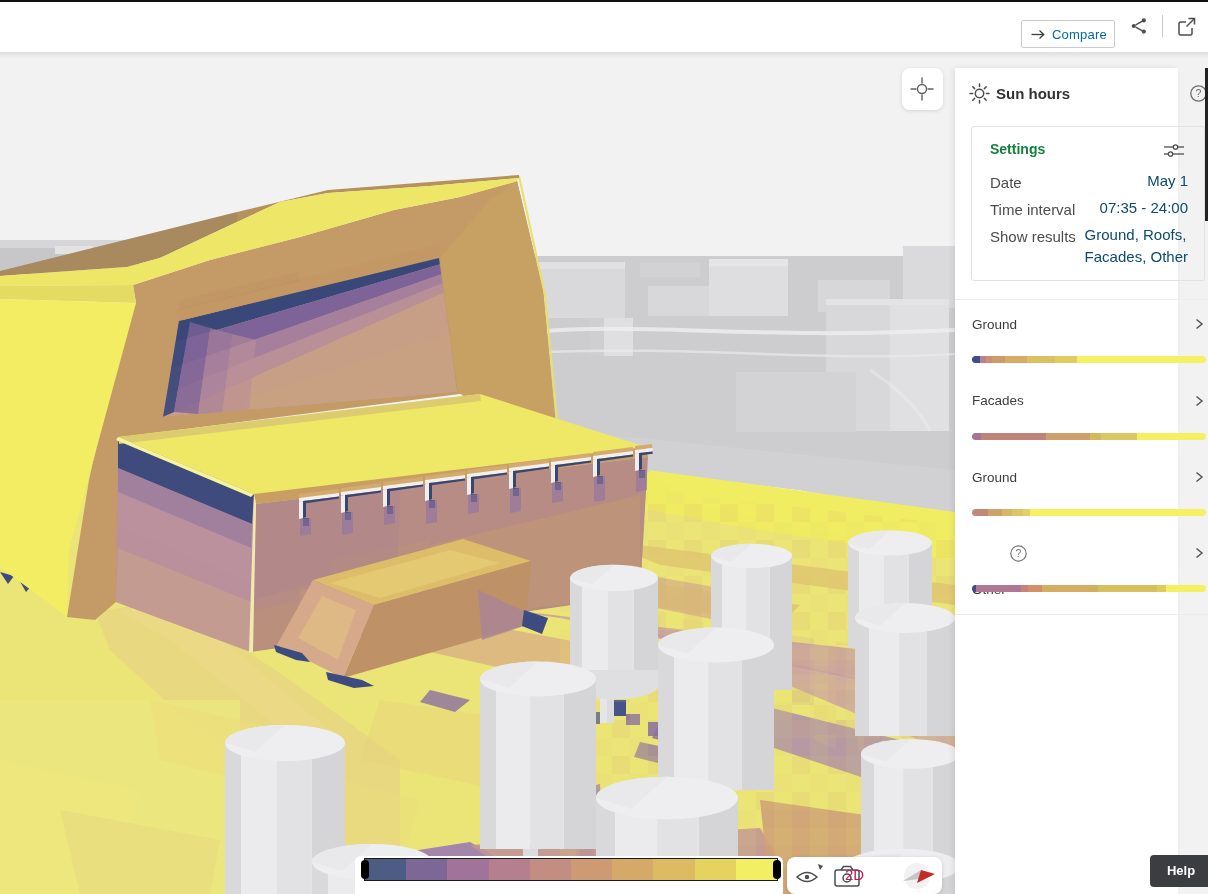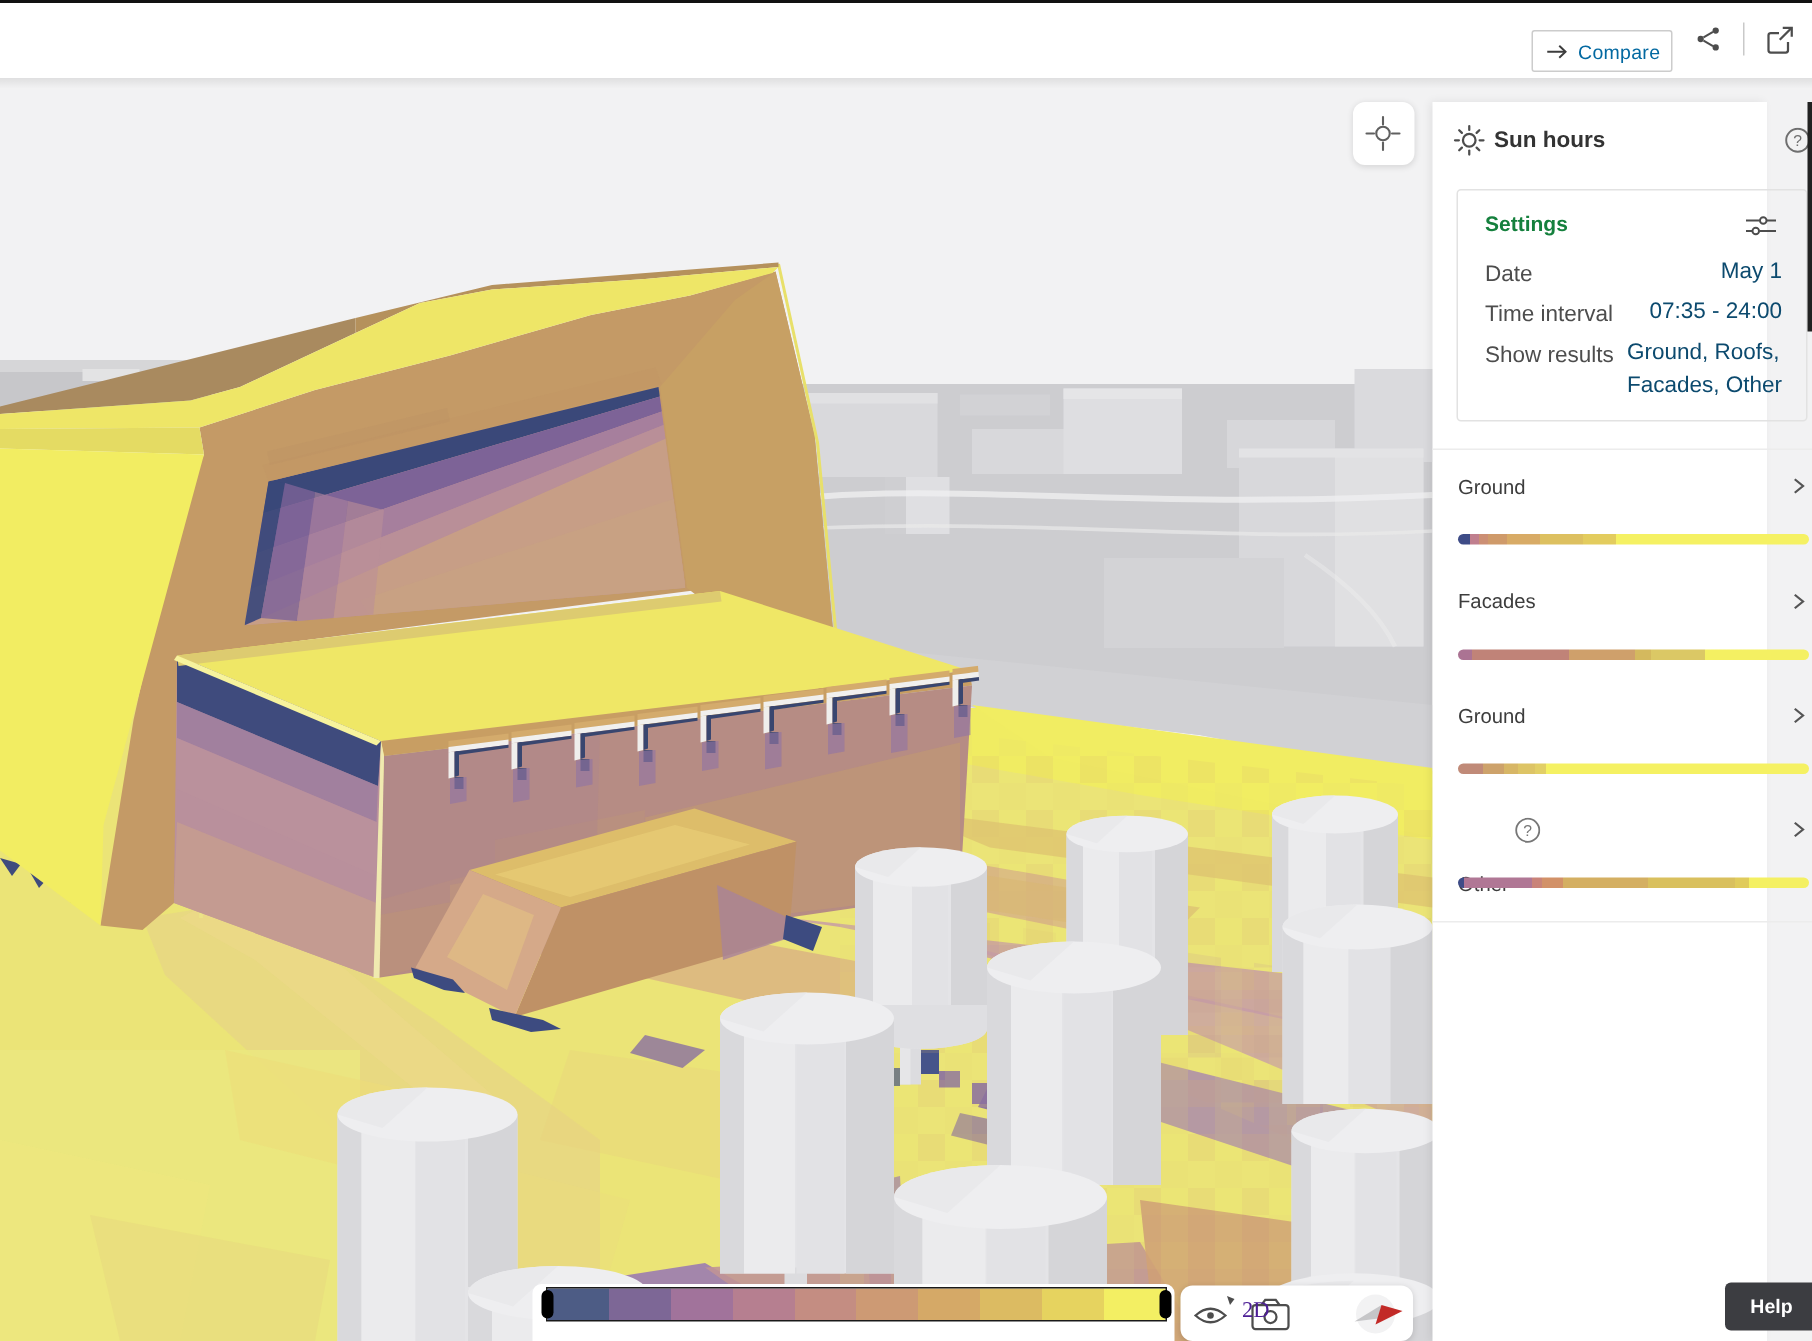--- a/index.html
+++ b/index.html
@@ -405,21 +405,21 @@
         <circle cx="60" cy="21" r="4"></circle>
       </g>
 
       <g>
         <circle cx="130" cy="19" r="13" fill="#f2f2f3"></circle>
         <path d="M116 24 L134 13 L132 22 Z" fill="#c6c6c8"></path>
         <path d="M134 13 L148 17 L130 26 Z" fill="#c22a27"></path>
       </g>
     </svg>
   </div>
-  <div class="t2d" style="position:absolute; left:828px; top:866px; font-size:15px; color:#4c1d95; z-index:8;font-family:Liberation Serif, serif;">2D</div>
+  <div class="t2d" style="position:absolute; left:845px; top:866px; font-size:15px; color:#be185d; z-index:8;">2D</div>
 
   <div id="topbar">
     <div id="cmpbtn"><span class="arr">
       <svg width="14" height="11" viewBox="0 0 14 11">
             <g stroke="#3d3d3d" stroke-width="1.3" fill="none">
               <line x1="0.5" y1="5.5" x2="12.5" y2="5.5"></line>
               <path d="M8.5 1.5 L12.7 5.5 L8.5 9.5"></path>
             </g>
           </svg>
     </span>Compare</div>

